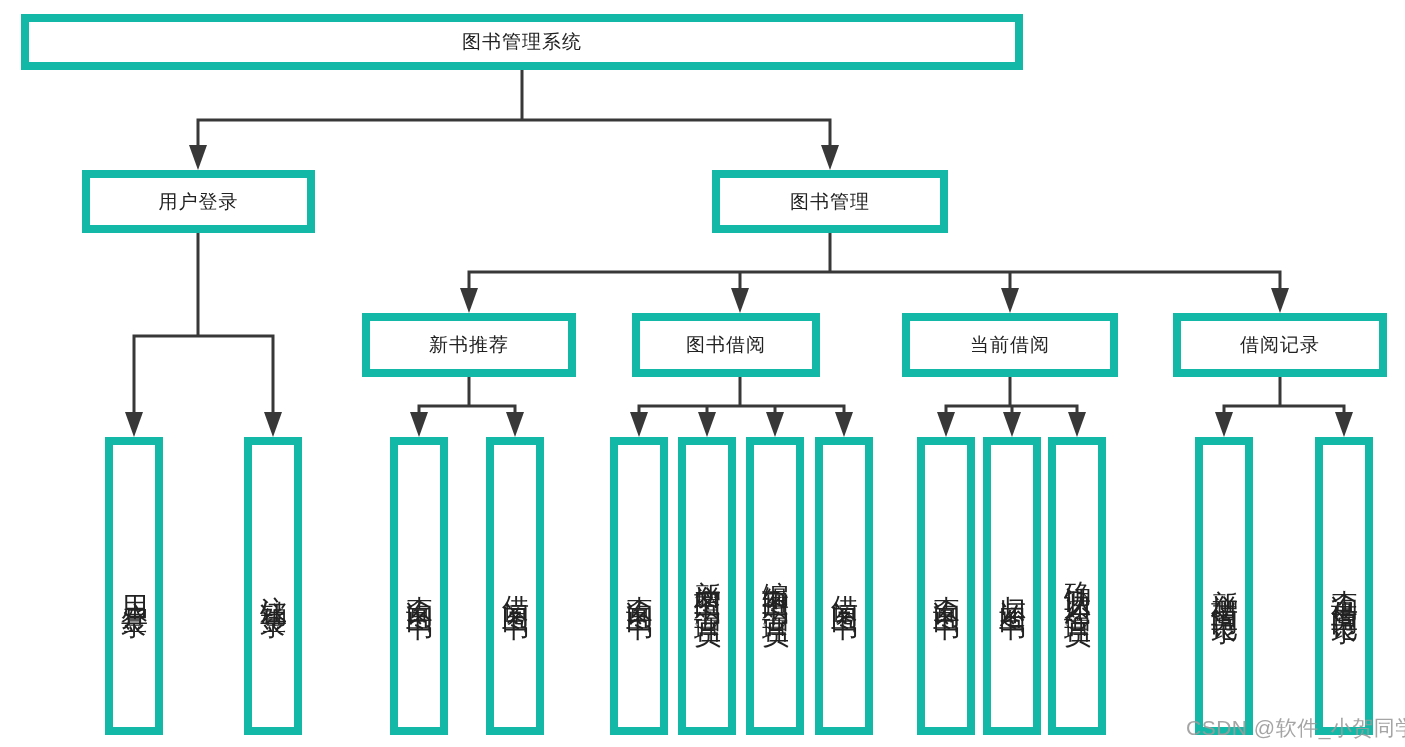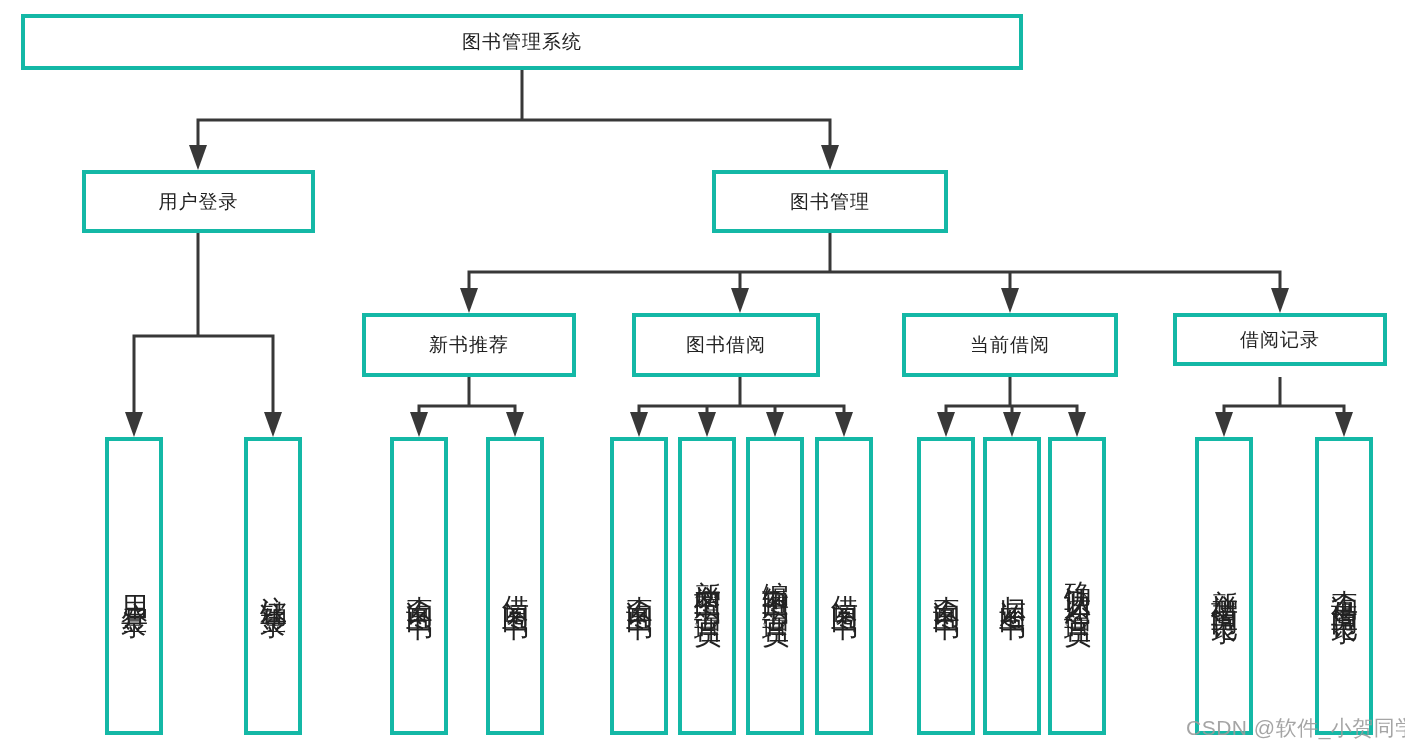--- a/index.html
+++ b/index.html
@@ -8,21 +8,21 @@
     width:1405px;height:747px;
     background:#ffffff;
     font-family:"Liberation Sans","DejaVu Sans",sans-serif;
     color:#222222;
     overflow:hidden;
   }
   svg.connectors{position:absolute;left:0;top:0;z-index:0;}
   .node{
     position:absolute;
     background:#ffffff;
-    border:4px solid #14b8a6;
+    border:8px solid #14b8a6;
     box-sizing:border-box;
     display:flex;align-items:center;justify-content:center;
     z-index:1;
   }
   .hnode span{
     font-size:19px;
     letter-spacing:1px;
     color:#222222;
     white-space:nowrap;
   }
@@ -36,21 +36,21 @@
   }
   
   .n-root{left:21px;top:14px;width:1002px;height:56px;}
   
   .n-b0{left:82px;top:170px;width:233px;height:63px;}
   .n-b1{left:712px;top:170px;width:236px;height:63px;}
   
   .n-c0{left:362px;top:313px;width:214px;height:64px;}
   .n-c1{left:632px;top:313px;width:188px;height:64px;}
   .n-c2{left:902px;top:313px;width:216px;height:64px;}
-  .n-c3{left:1173px;top:313px;width:214px;height:53px;}
+  .n-c3{left:1173px;top:313px;width:214px;height:64px;}
   
   .leaf{top:437px;height:298px;width:58px;}
   .n-l0{left:105px;}  .n-l1{left:244px;}
   .n-l2{left:390px;}  .n-l3{left:486px;}
   .n-l4{left:610px;}  .n-l5{left:678px;}
   .n-l6{left:746px;}  .n-l7{left:815px;}
   .n-l8{left:917px;}  .n-l9{left:983px;}
   .n-l10{left:1048px;}
   .n-l11{left:1195px;} .n-l12{left:1315px;}
   .watermark{

